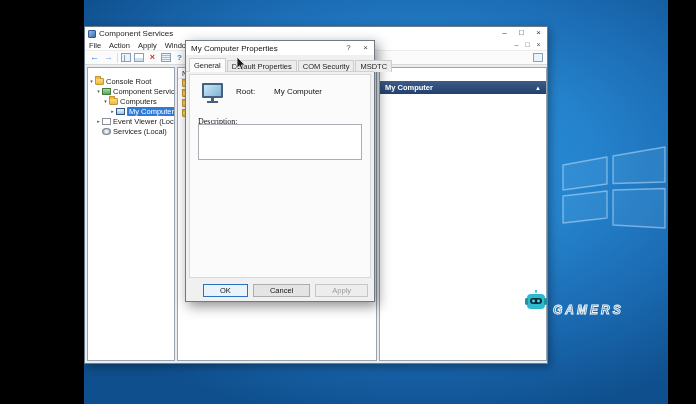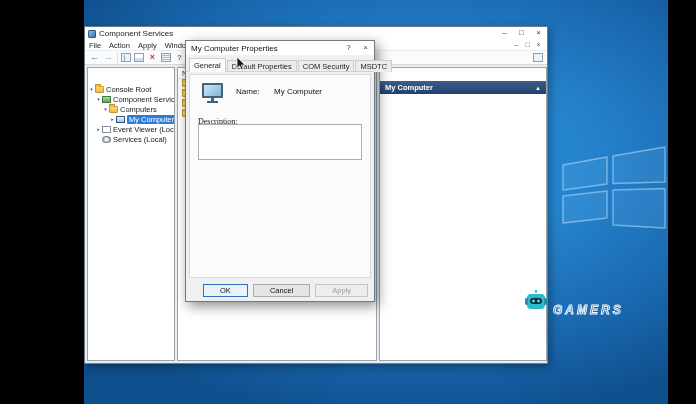--- a/index.html
+++ b/index.html
@@ -45,21 +45,21 @@
   .tsep { width:1px; height:10px; background:#dcdcdc; }
   .tb-right { margin-left:auto; }
 
   .mmc-body { position:absolute; left:0; right:0; top:38px; bottom:0; background:#e9edf1; }
   .pane { position:absolute; top:2px; bottom:2px; background:#fff; border:1px solid #9aa4ae; overflow:hidden; }
   .tree-pane { left:2px; width:88px; }
   .list-pane { left:92px; width:200px; }
   .act-pane  { left:294px; width:168px; }
 
   .trow { display:flex; align-items:center; height:10px; font-size:7.5px; color:#1a1a1a; white-space:nowrap; }
-  .trows { padding-top:16px; }
+  .trows { padding-top:8px; }
   .texp { width:7px; text-align:center; font-size:5px; color:#555; flex:0 0 auto; }
   .tic { width:9px; height:7px; margin-right:2px; flex:0 0 auto; position:relative; }
   .tic-folder { background:linear-gradient(#ffd978,#f0b93e); border:1px solid #c29632; border-radius:1px; }
   .tic-folder::before { content:""; position:absolute; top:-3px; left:-1px; width:4px; height:2px;
     background:#f0b93e; border:1px solid #c29632; border-bottom:none; border-radius:1px 1px 0 0; }
   .tic-comp { background:linear-gradient(#a9d8a9,#5fa35f); border:1px solid #3f7d3f; }
   .tic-pc { background:linear-gradient(#e8f3fc,#9ec4e4); border:1px solid #33567c; }
   .tic-ev { background:#fff; border:1px solid #8a8f98; }
   .tic-svc { background:radial-gradient(circle,#eef1f4 30%,#aab3bc 70%); border:1px solid #7a828c; border-radius:50%; }
   .trow.sel .tlabel { background:#2e7cd6; color:#fff; padding:0 2px; border-radius:1px; }
@@ -232,21 +232,21 @@
 
       <div class="tabstrip">
         <span class="tab selected">General</span>
         <span class="tab">Default Properties</span>
         <span class="tab">COM Security</span>
         <span class="tab">MSDTC</span>
       </div>
 
       <div class="dlg-page">
         <span class="pc-icon"></span>
-        <span class="lbl" style="left:46px; top:12px;">Name:</span>
+        <span class="lbl" style="left:46px; top:12px;">Root:</span>
         <span class="lbl" style="left:84px; top:12px;">My Computer</span>
         <span class="lbl" style="left:8px; top:42px;font-family:Liberation Serif, serif;">Description:</span>
         <div class="desc-box"></div>
       </div>
 
       <div class="dlg-buttons">
         <span class="btn btn-ok">OK</span>
         <span class="btn">Cancel</span>
         <span class="btn btn-apply">Apply</span>
       </div>

